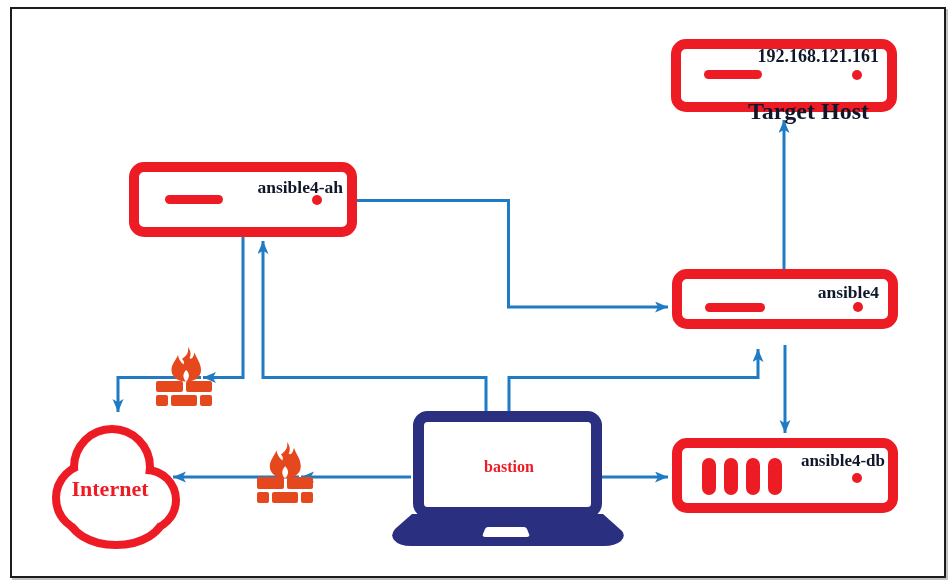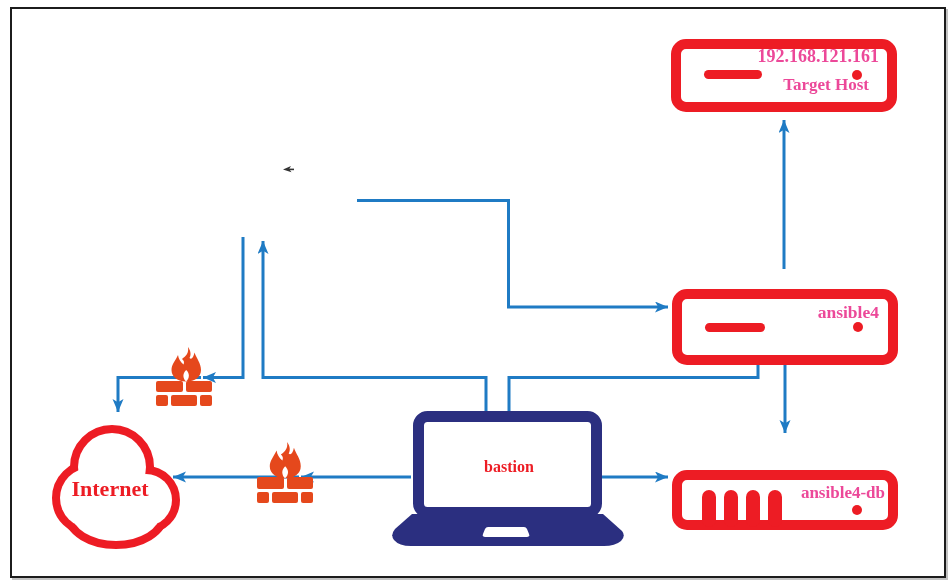--- a/index.html
+++ b/index.html
@@ -4,21 +4,21 @@
 <style>
   html,body{margin:0;padding:0;background:#fff;width:951px;height:584px;overflow:hidden;
     font-family:"Liberation Serif","DejaVu Serif",serif;}
   #canvas{position:absolute;left:0;top:0;width:951px;height:584px;background:#fff;}
   .frame{position:absolute;left:10px;top:7px;width:932px;height:567px;
     border:2px solid #1c1c1c;box-shadow:2px 2px 0 rgba(120,120,120,.45);}
   svg.layer{position:absolute;left:0;top:0;}
   
   .server-box{position:absolute;border:10px solid #ed1c24;border-radius:15px;background:#fff;box-sizing:border-box;}
   .server-box .inner{position:relative;width:100%;height:100%;}
-  .node-label{position:absolute;color:#ec4899;font-weight:bold;white-space:nowrap;line-height:1.1;}
+  .node-label{position:absolute;color:#0f172a;font-weight:bold;white-space:nowrap;line-height:1.1;}
   .led-bar{position:absolute;background:#ed1c24;border-radius:5px;}
   .led-dot{position:absolute;width:10px;height:10px;border-radius:50%;background:#ed1c24;}
   .db-slot{position:absolute;width:14px;height:37px;border-radius:7px;background:#ed1c24;}
   .free-label{position:absolute;color:#ed1c24;font-weight:bold;text-align:center;white-space:nowrap;}
 </style>
 </head>
 <body>
 
 <div id="canvas">
 
@@ -105,34 +105,41 @@
       <path d="M 283,169.5 L 291,166 L 289.2,169 L 291.5,172.3 Z" fill="#333"></path>
       <rect x="289" y="168.6" width="5" height="1.6" fill="#333"></rect>
     </g>
   </svg>
 
   <div class="server-box" style="left:671px;top:39px;width:226px;height:73px;">
     <div class="inner">
       <div class="node-label" style="right:8px;top:-2px;font-size:18px;">192.168.121.161</div>
       <div class="led-bar" style="left:23px;top:21px;width:58px;height:9px;"></div>
       <div class="led-dot" style="left:171px;top:21px;"></div>
-      <div class="node-label" style="right:18px;top:27px;font-size:17px;">Target Host</div>
+      <div class="node-label" style="right:18px;top:49px;font-size:24px;">Target Host</div>
     </div>
   </div>
 
+  <div class="server-box" style="left:129px;top:162px;width:228px;height:75px;">
+    <div class="inner">
+      <div class="node-label" style="right:4px;top:6px;font-size:17.5px;">ansible4-ah</div>
+      <div class="led-bar" style="left:26px;top:23px;width:58px;height:9px;"></div>
+      <div class="led-dot" style="left:173px;top:23px;"></div>
+    </div>
+  </div>
 
-  <div class="server-box" style="left:672px;top:269px;width:226px;height:76px;margin-top:20px;">
+  <div class="server-box" style="left:672px;top:269px;width:226px;height:60px;">
     <div class="inner">
       <div class="node-label" style="right:9px;top:4px;font-size:17.5px;">ansible4</div>
       <div class="led-bar" style="left:23px;top:24px;width:60px;height:9px;"></div>
       <div class="led-dot" style="left:171px;top:23px;"></div>
     </div>
   </div>
 
-  <div class="server-box" style="left:672px;top:438px;width:226px;height:60px;margin-top:32px;">
+  <div class="server-box" style="left:672px;top:438px;width:226px;height:75px;">
     <div class="inner">
       <div class="node-label" style="right:3px;top:4px;font-size:17px;">ansible4-db</div>
       <div class="db-slot" style="left:20px;top:10px;"></div>
       <div class="db-slot" style="left:42px;top:10px;"></div>
       <div class="db-slot" style="left:64px;top:10px;"></div>
       <div class="db-slot" style="left:86px;top:10px;"></div>
       <div class="led-dot" style="left:170px;top:25px;"></div>
     </div>
   </div>
 

